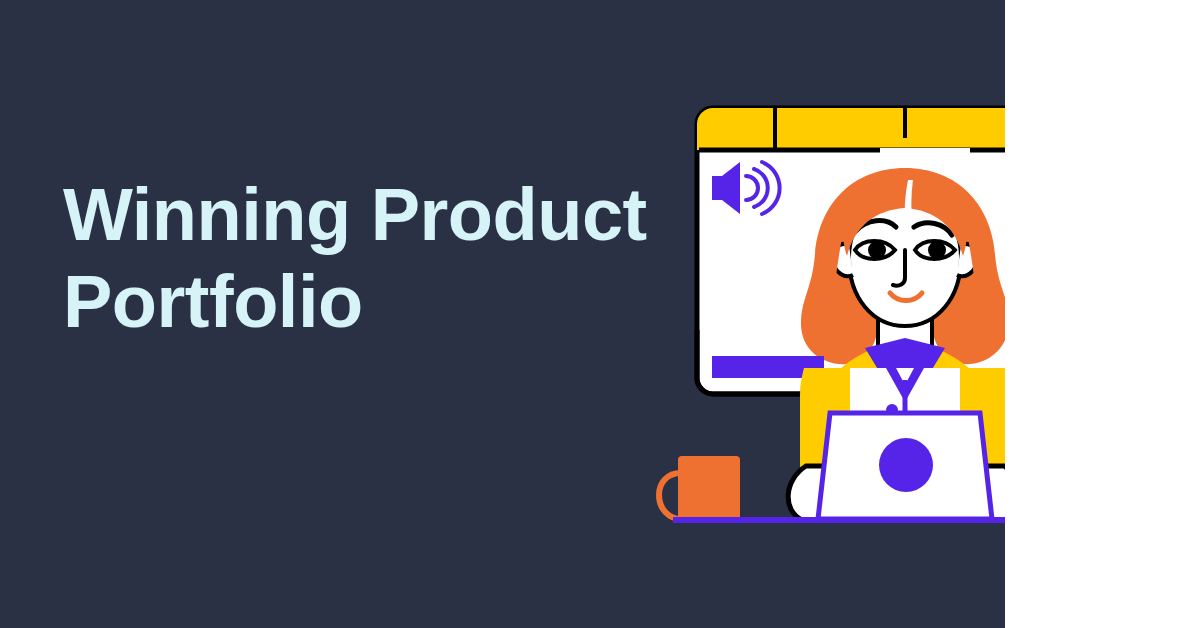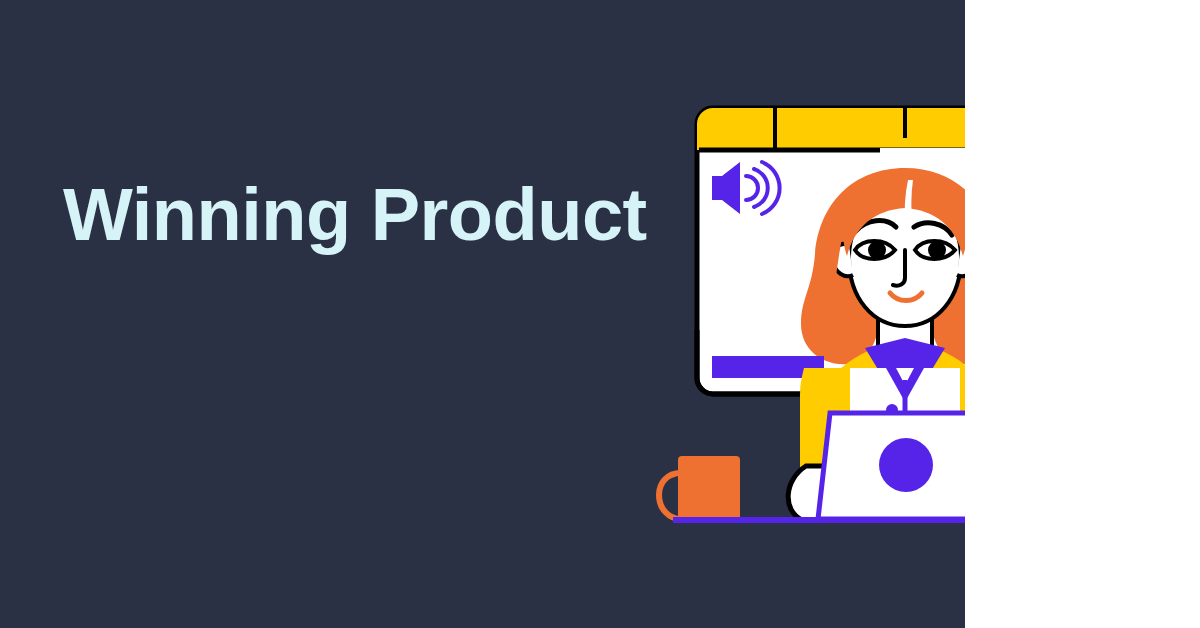--- a/index.html
+++ b/index.html
@@ -12,20 +12,21 @@
     height: 628px;
     overflow: hidden;
     font-family: "Liberation Sans", sans-serif;
   }
   #banner {
     position: relative;
     width: 965px;
     height: 628px;
     background: #2B3145;
     overflow: hidden;
+    padding-left: 40px;
   }
 
   
   #headline {
     position: absolute;
     left: 63px;
     top: 171px;
     width: 600px;
   }
   .headline-line {
@@ -53,20 +54,21 @@
     height: 470px;
   }
 </style>
 </head>
 <body>
 
 <div id="banner">
 
   <div id="headline">
     <span class="headline-line">Winning Product</span>
+    <span class="headline-line">Portfolio</span>
   </div>
 
   <div id="illustration">
     <svg viewBox="0 0 510 470" xmlns="http://www.w3.org/2000/svg">
 
       <defs>
 
         <clipPath id="windowClip">
           <rect x="49" y="70" width="422" height="244"></rect>
         </clipPath>

